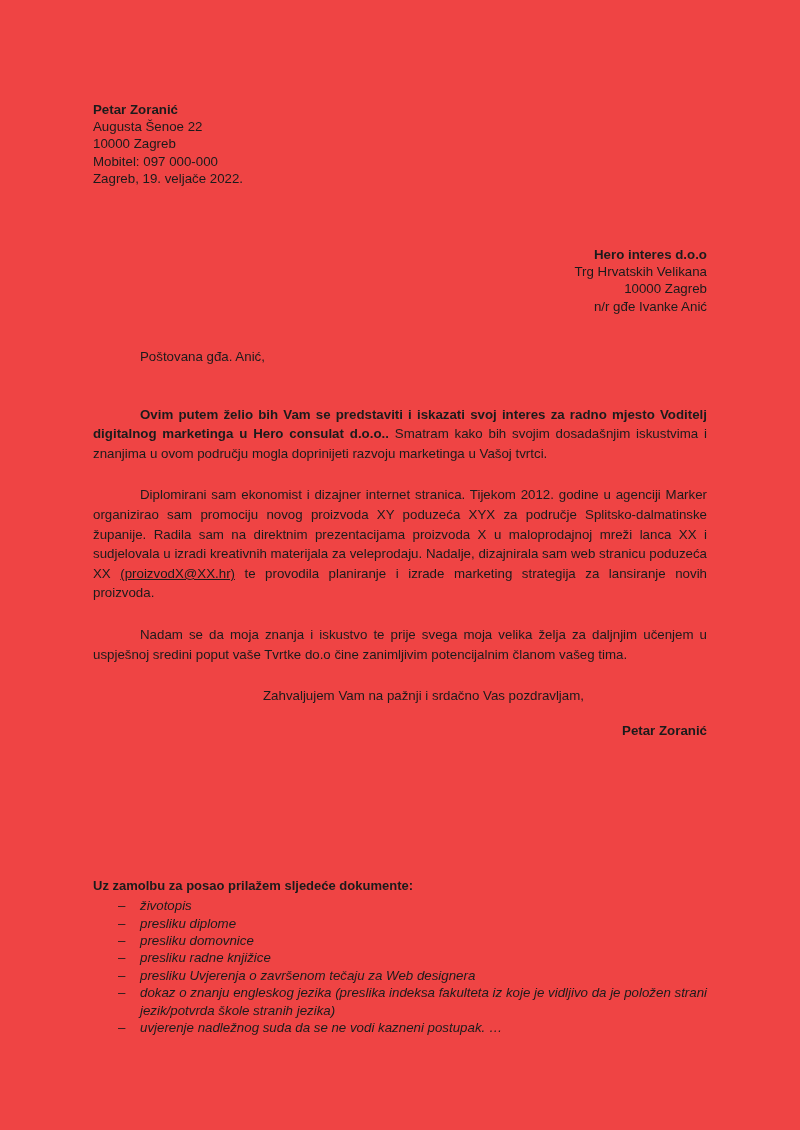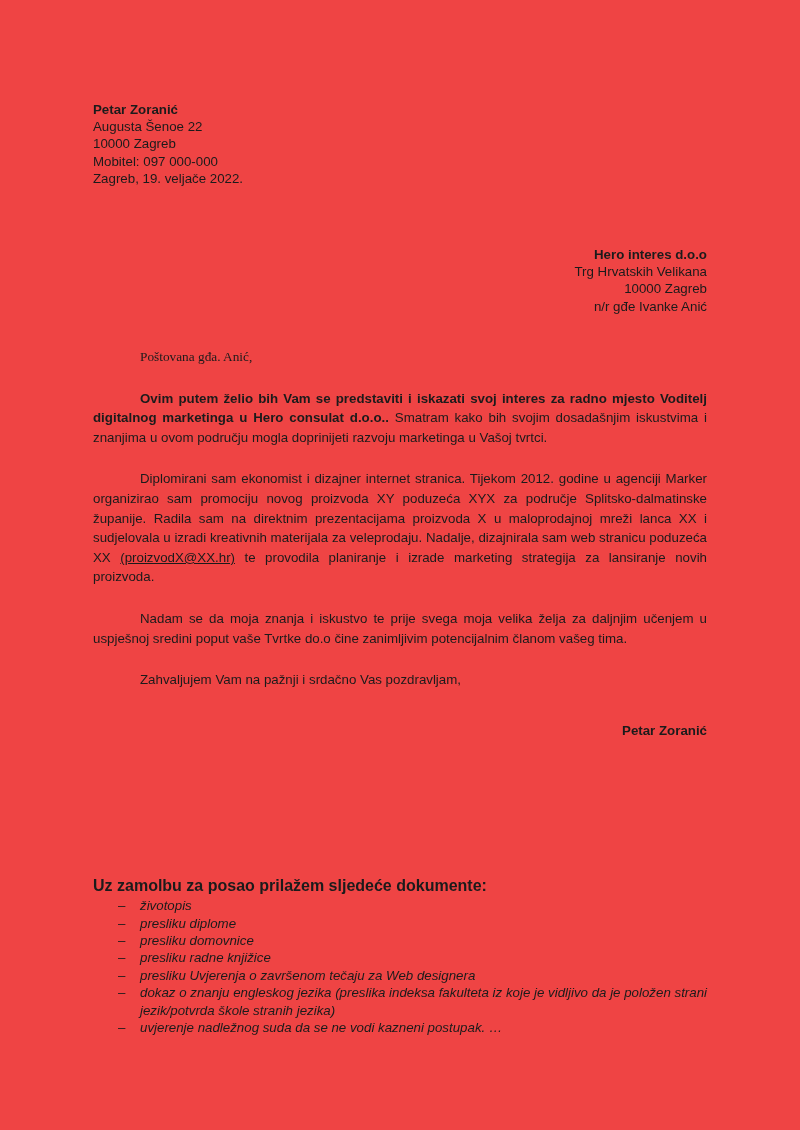--- a/index.html
+++ b/index.html
@@ -48,35 +48,35 @@
   .body-wrap {
     position: absolute;
     left: 93px;
     top: 347px;
     width: 614px;
     font-size: 13.3px;
     line-height: 19.6px;
   }
   .salutation {
     text-indent: 47px;
-    margin: 0 0 22px 0;
-    font-family: Liberation Serif, serif;
+    margin: 0 0 38px 0;
   }
   p.para {
     margin: 0 0 22px 0;
     text-align: justify;
     text-indent: 47px;
     hyphens: none;
   }
   p.para:last-child { margin-bottom: 0; }
   .b { font-weight: bold; }
   .u { text-decoration: underline; }
   .closing {
     text-indent: 47px;
     margin: 0;
+    text-align: center;
   }
 
   
   .signature {
     position: absolute;
     right: 93px;
     top: 723px;
     font-size: 13.3px;
     font-weight: bold;
     text-align: right;
@@ -85,21 +85,21 @@
 
   
   .attachments {
     position: absolute;
     left: 93px;
     top: 877px;
     width: 614px;
     font-size: 13.3px;
   }
   .attachments h2 {
-    font-size: 16px;
+    font-size: 13px;
     font-weight: bold;
     margin: 0 0 3px 0;
     line-height: 17.2px;
   }
   ul.attach-list {
     list-style: none;
     margin: 0;
     padding: 0;
   }
   ul.attach-list li {

